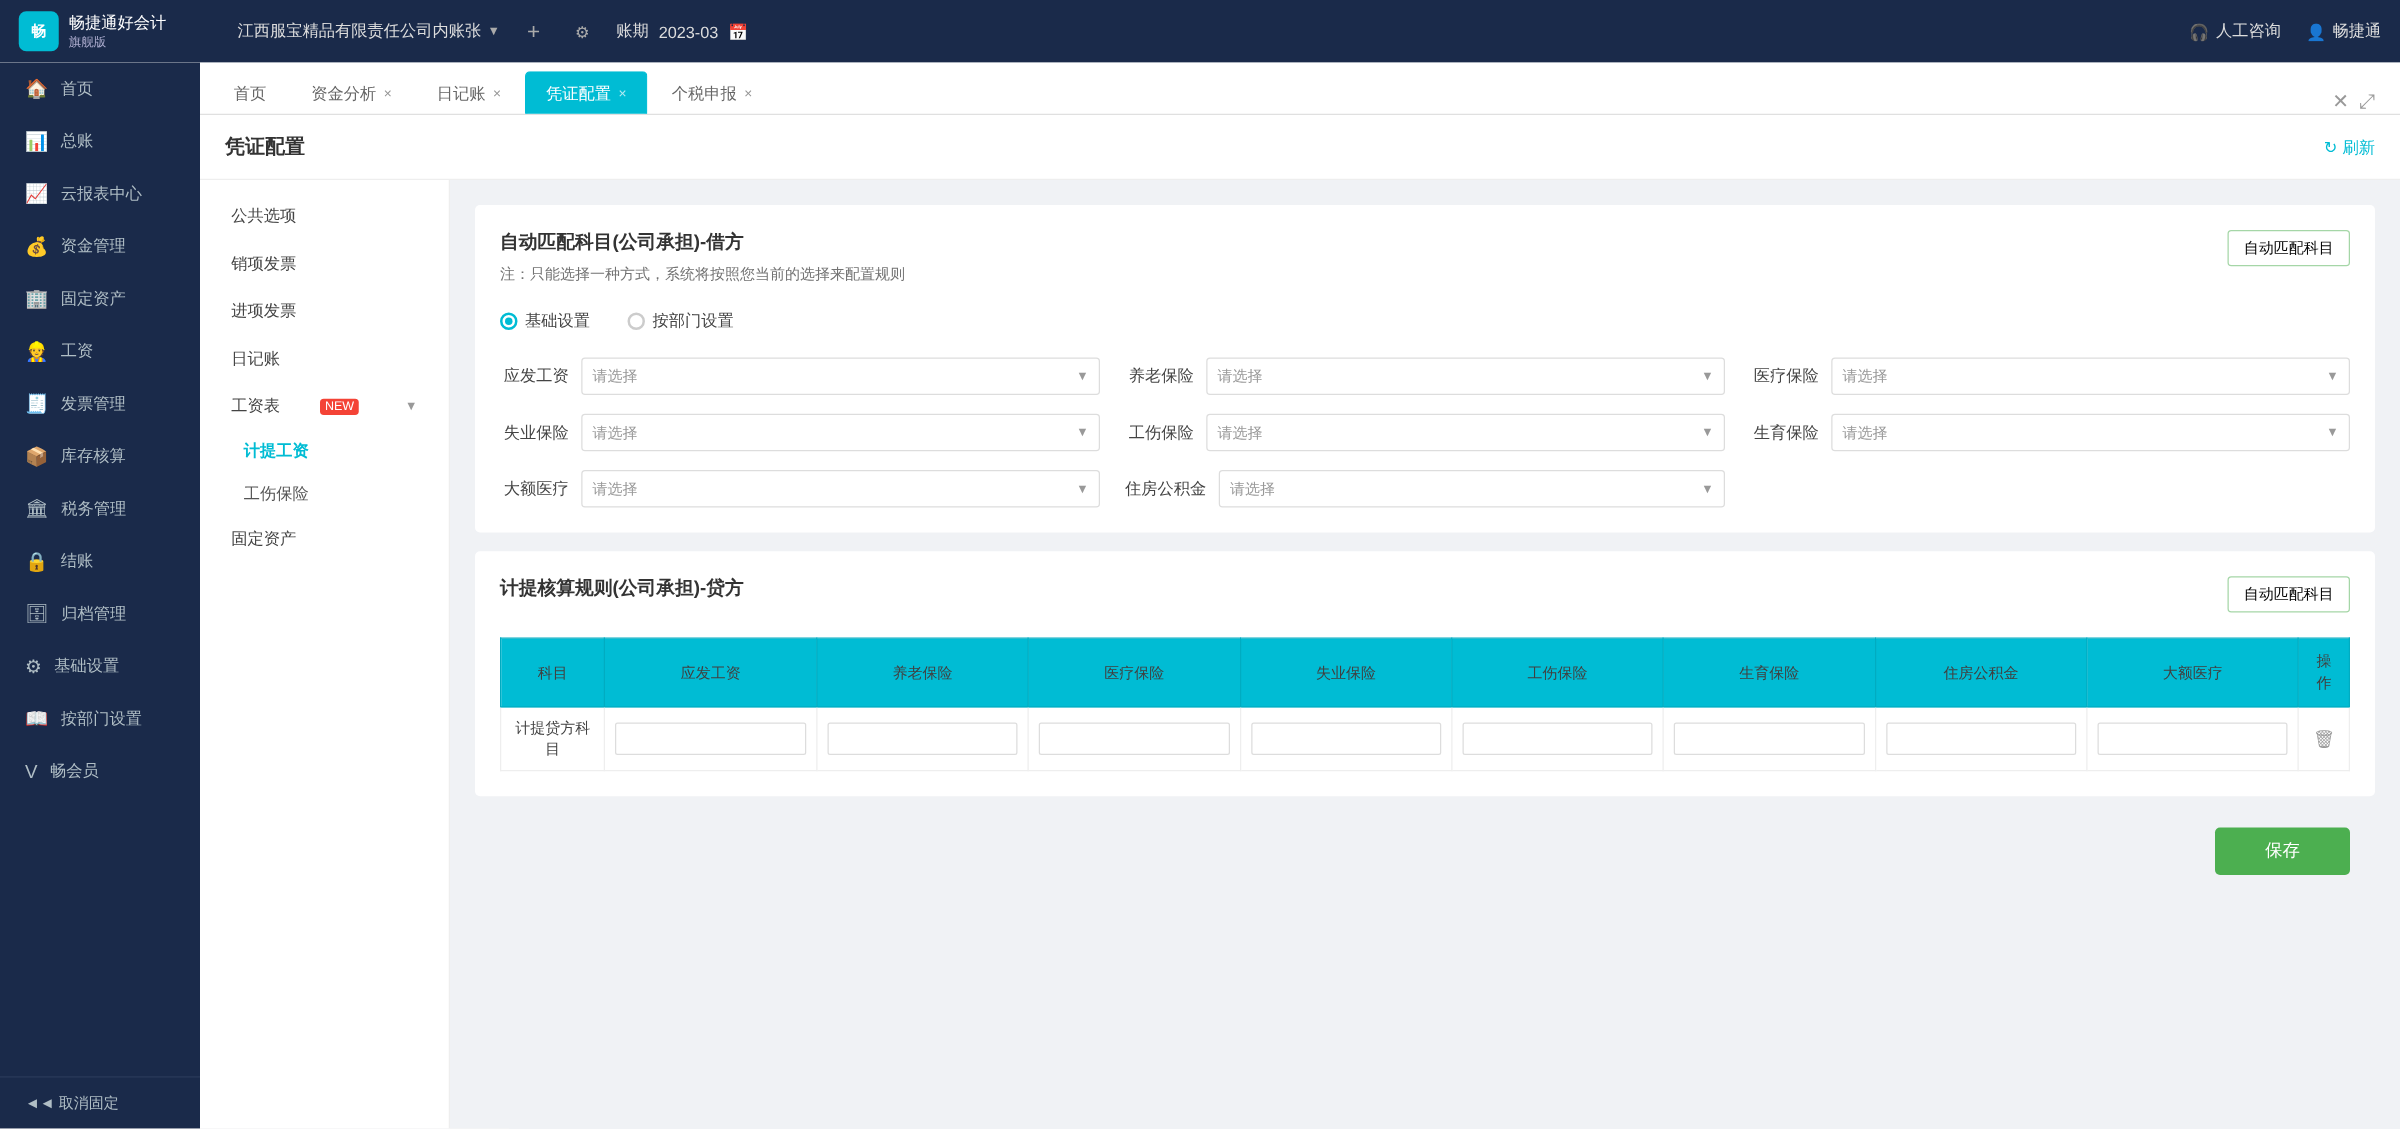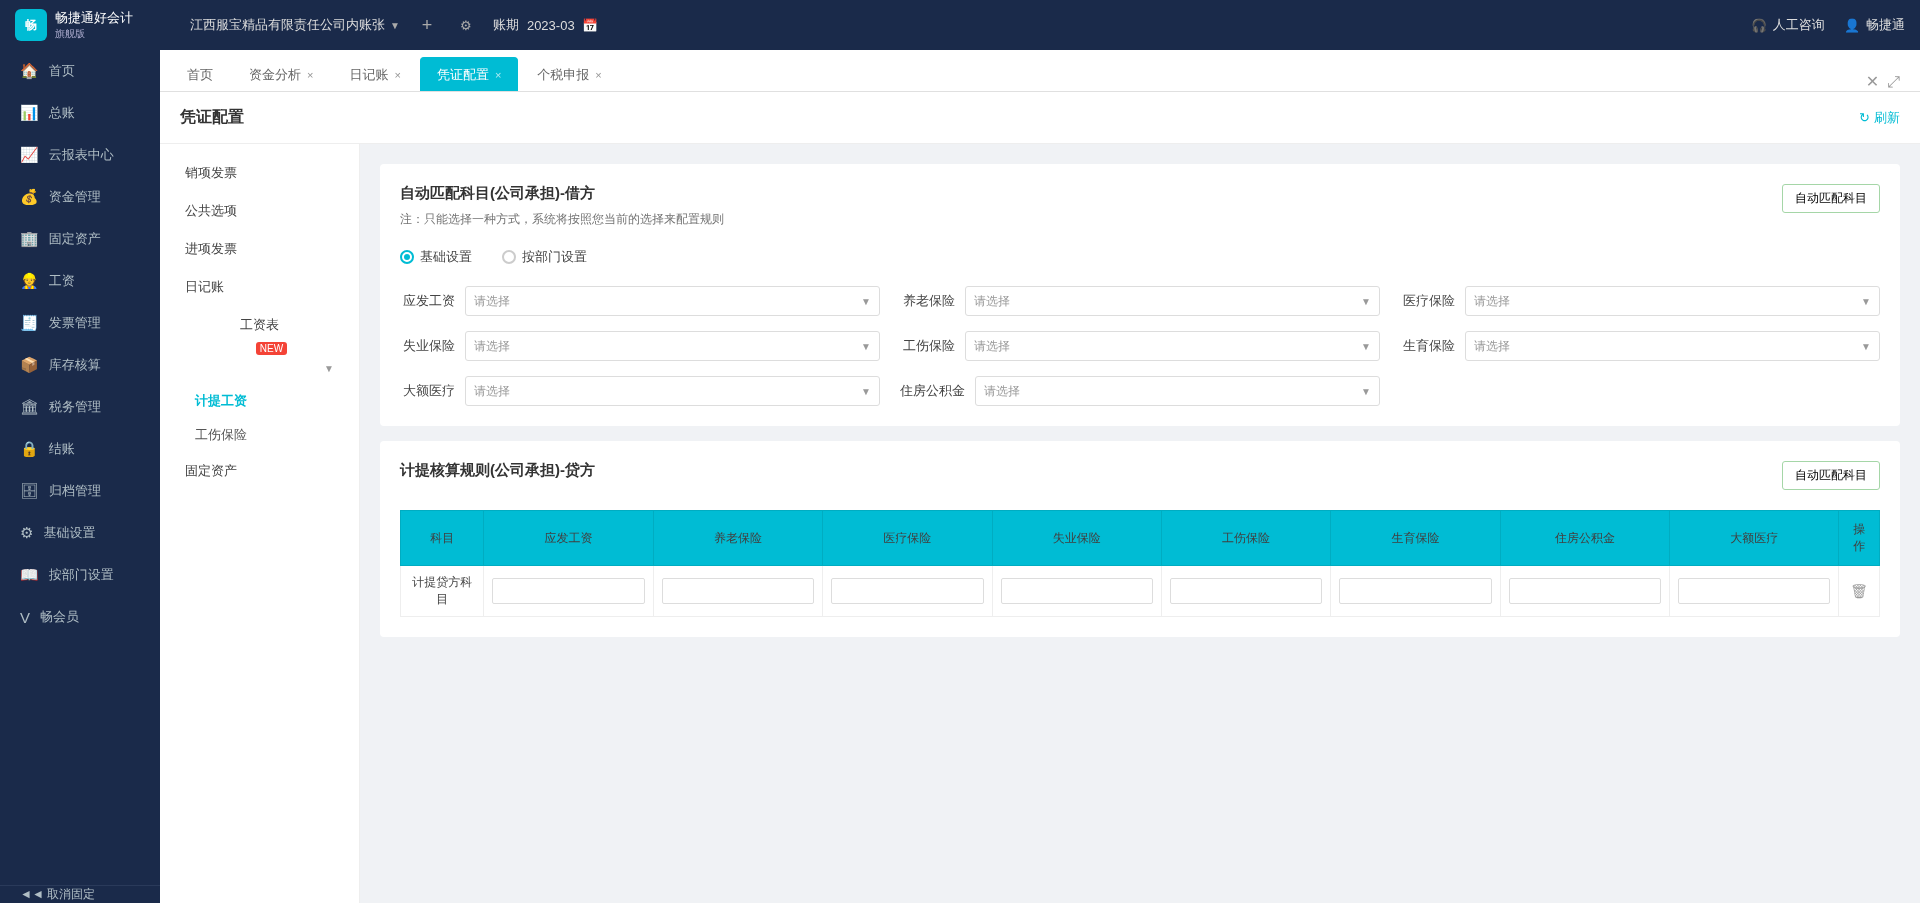--- a/index.html
+++ b/index.html
@@ -18,21 +18,21 @@
     .add-btn { width: 24px; height: 24px; display: flex; align-items: center; justify-content: center; color: #aaa; font-size: 18px; cursor: pointer; }
     .settings-btn { width: 24px; height: 24px; display: flex; align-items: center; justify-content: center; color: #aaa; cursor: pointer; }
 
     
     .main-layout { display: flex; flex: 1; overflow: hidden; }
 
     
     .sidebar { width: 160px; background: #1a2a4a; display: flex; flex-direction: column; flex-shrink: 0; overflow-y: auto; }
     .sidebar-item { display: flex; align-items: center; gap: 10px; padding: 12px 20px; color: #b0bec5; cursor: pointer; font-size: 13px; }
     .sidebar-item .si-icon { font-size: 15px; }
-    .sidebar-bottom { margin-top: auto; padding: 0 20px; color: #b0bec5; cursor: pointer; font-size: 12px; display: flex; align-items: center; gap: 5px; border-top: 1px solid #2a3a5a; }
+    .sidebar-bottom { margin-top: auto; padding: 12px 20px; color: #b0bec5; cursor: pointer; font-size: 12px; display: flex; align-items: center; gap: 5px; border-top: 1px solid #2a3a5a; }
 
     
     .content-area { flex: 1; display: flex; flex-direction: column; overflow: hidden; background: #f0f2f5; }
 
     
     .tab-bar { height: 42px; background: white; display: flex; align-items: end; padding: 0 10px; gap: 2px; border-bottom: 1px solid #e0e0e0; flex-shrink: 0; }
     .tab { height: 34px; padding: 0 16px; display: flex; align-items: center; gap: 6px; cursor: pointer; font-size: 13px; color: #666; border-radius: 4px 4px 0 0; border: 1px solid transparent; border-bottom: none; }
     .tab.active { background: #00bcd4; color: white; border-color: #00bcd4; }
     .tab-close { font-size: 11px; color: inherit; opacity: 0.7; }
     .tab-maximize { margin-left: auto; display: flex; align-items: center; gap: 8px; padding: 0 10px; }
@@ -229,32 +229,32 @@
       <div class="refresh-btn">
         <span>↻</span>
         <span>刷新</span>
       </div>
     </div>
 
     <div class="two-panel">
 
       <div class="left-panel">
         <div class="left-nav-item">
+          <span>公共选项</span>
+        </div>
+        <div class="left-nav-item">
           <span>销项发票</span>
-        </div>
-        <div class="left-nav-item">
-          <span>公共选项</span>
         </div>
         <div class="left-nav-item">
           <span>进项发票</span>
         </div>
         <div class="left-nav-item">
           <span>日记账</span>
         </div>
-        <div class="left-nav-item" style="justify-content: flex-start; gap: 8px; flex-direction: column;">
+        <div class="left-nav-item" style="justify-content: flex-start; gap: 8px;">
           <span>工资表</span>
           <span class="new-badge">NEW</span>
           <span style="margin-left: auto; color: #999; font-size: 10px;">▼</span>
         </div>
         <div class="left-nav-sub active">
           <span>计提工资</span>
         </div>
         <div class="left-nav-sub">
           <span>工伤保险</span>
         </div>
@@ -381,17 +381,20 @@
                 <td><input class="table-input" type="text" value="" style=""></td>
                 <td><input class="table-input" type="text" value="" style=""></td>
                 <td>
                   <span class="delete-icon">🗑</span>
                 </td>
               </tr>
             </tbody>
           </table>
         </div>
 
+        <div class="save-area">
+          <button class="save-btn">保存</button>
+        </div>
 
       </div>
     </div>
   </div>
 </div>
 
 </body></html>

